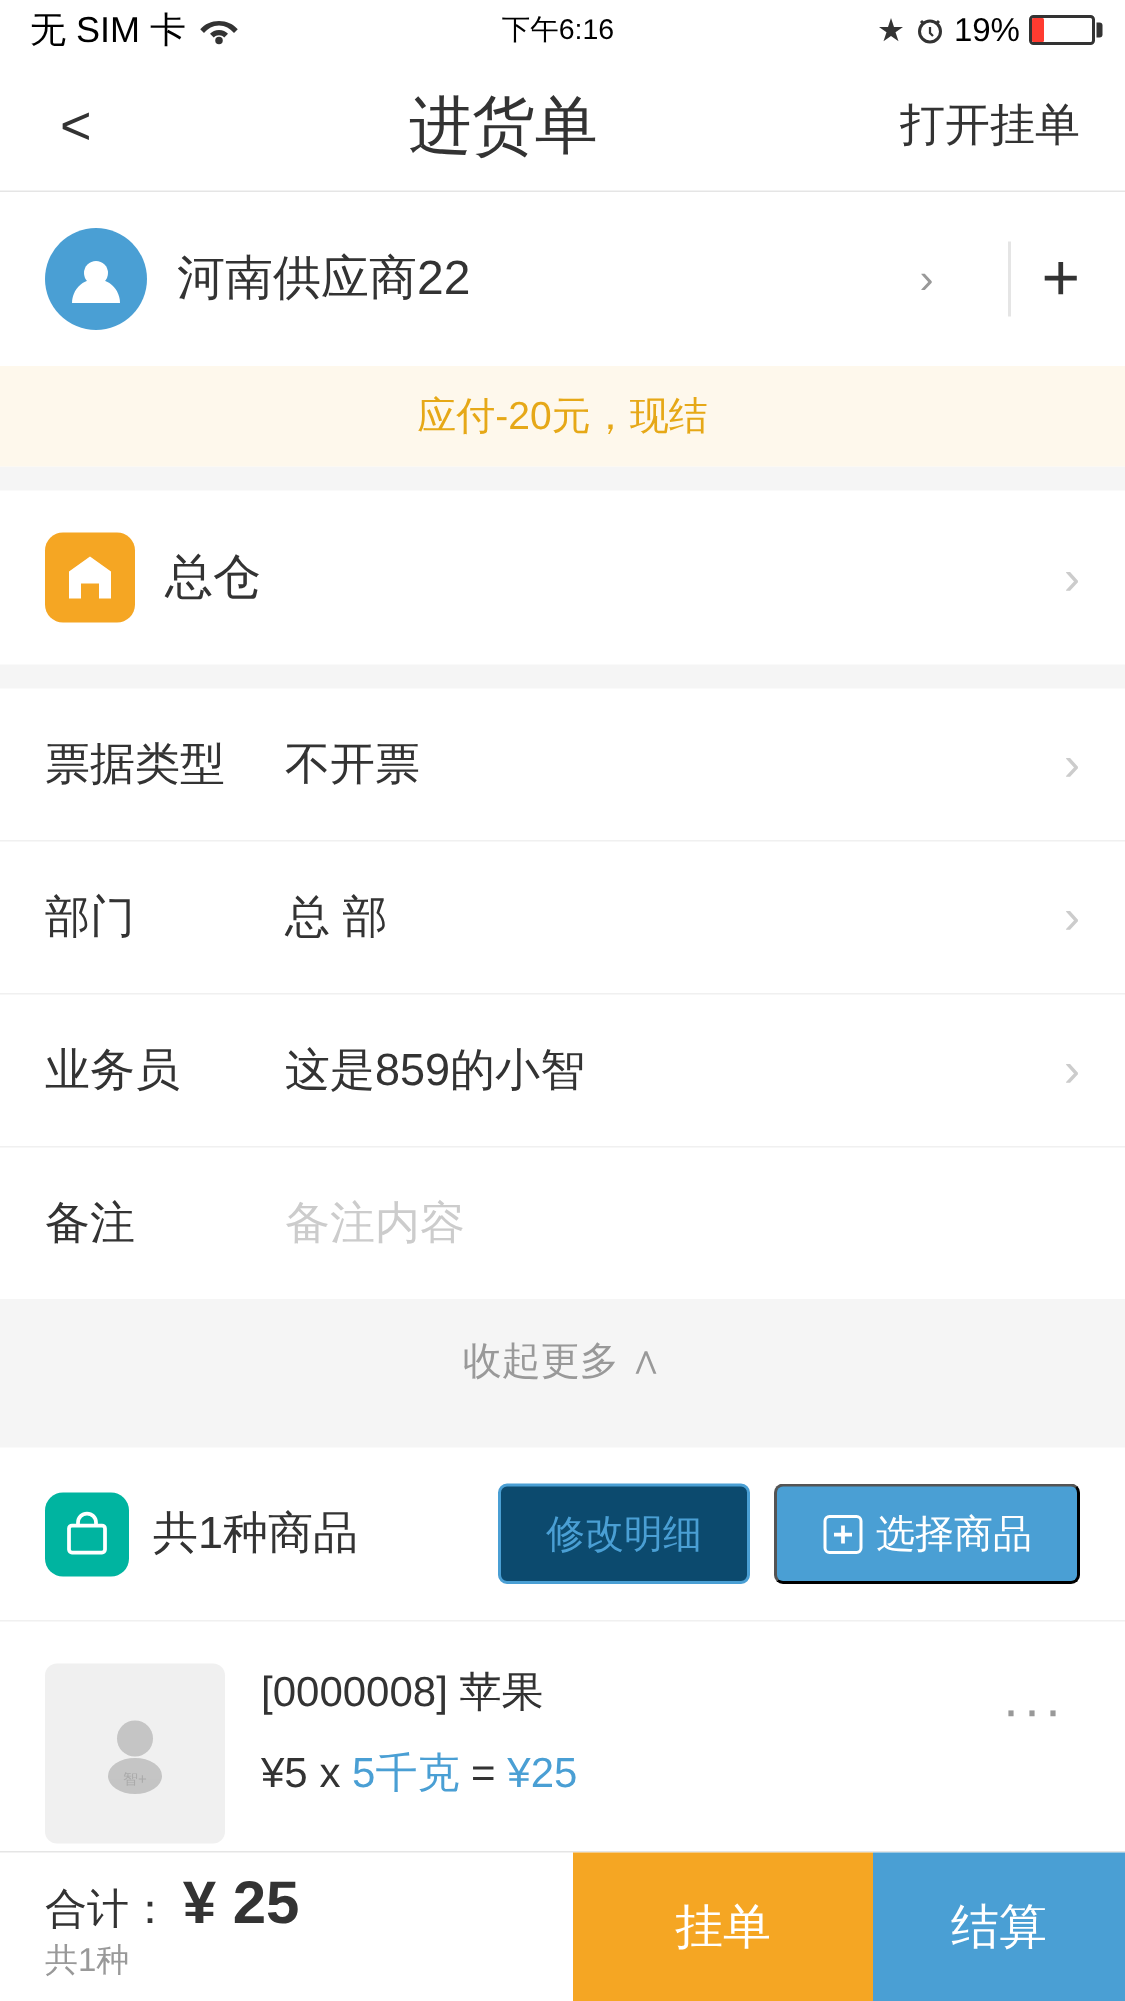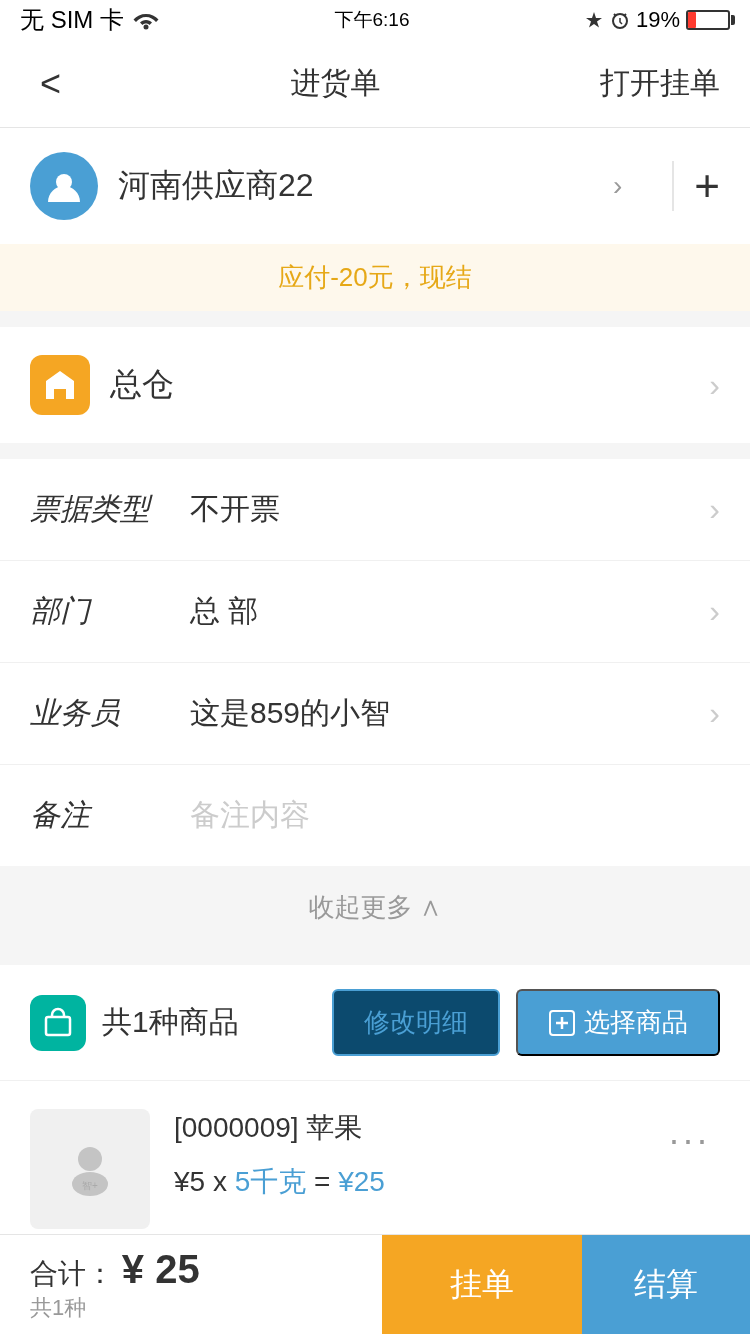--- a/index.html
+++ b/index.html
@@ -48,21 +48,21 @@
       padding: 0 30px;
       border-bottom: 1px solid #e5e5e5;
     }
     .nav-back {
       font-size: 36px;
       color: #333;
       cursor: pointer;
       padding: 10px;
     }
     .nav-title {
-      font-size: 30px;
+      font-size: 42px;
       font-weight: 500;
       color: #333;
     }
     .nav-action {
       font-size: 30px;
       color: #333;
       cursor: pointer;
     }
 
     
@@ -168,21 +168,20 @@
       padding: 30px 30px;
       border-bottom: 1px solid #f0f0f0;
       min-height: 90px;
     }
     .form-row:last-child { border-bottom: none; }
     .form-label {
       font-size: 30px;
       color: #333;
       width: 140px;
       flex-shrink: 0;
-      font-style: italic;
     }
     .form-value {
       flex: 1;
       font-size: 30px;
       color: #333;
       padding-left: 20px;
     }
     .form-placeholder {
       color: #ccc;
     }
@@ -453,21 +452,21 @@
     <div class="product-item">
       <div class="product-thumb">
         <svg viewBox="0 0 70 70">
           <circle cx="35" cy="25" r="12" fill="#999"></circle>
           <ellipse cx="35" cy="50" rx="18" ry="12" fill="#999"></ellipse>
           <text x="35" y="55" text-anchor="middle" font-size="10" fill="#666">智+</text>
         </svg>
       </div>
       <div class="product-info">
         <div class="product-name">
-          <span>[0000009]</span>
+          <span>[0000008]</span>
           <span>苹果</span>
         </div>
         <div class="product-price">
           <span>¥5</span>
           <span> x </span>
           <span class="blue">5千克</span>
           <span> = </span>
           <span class="blue">¥25</span>
         </div>
       </div>

